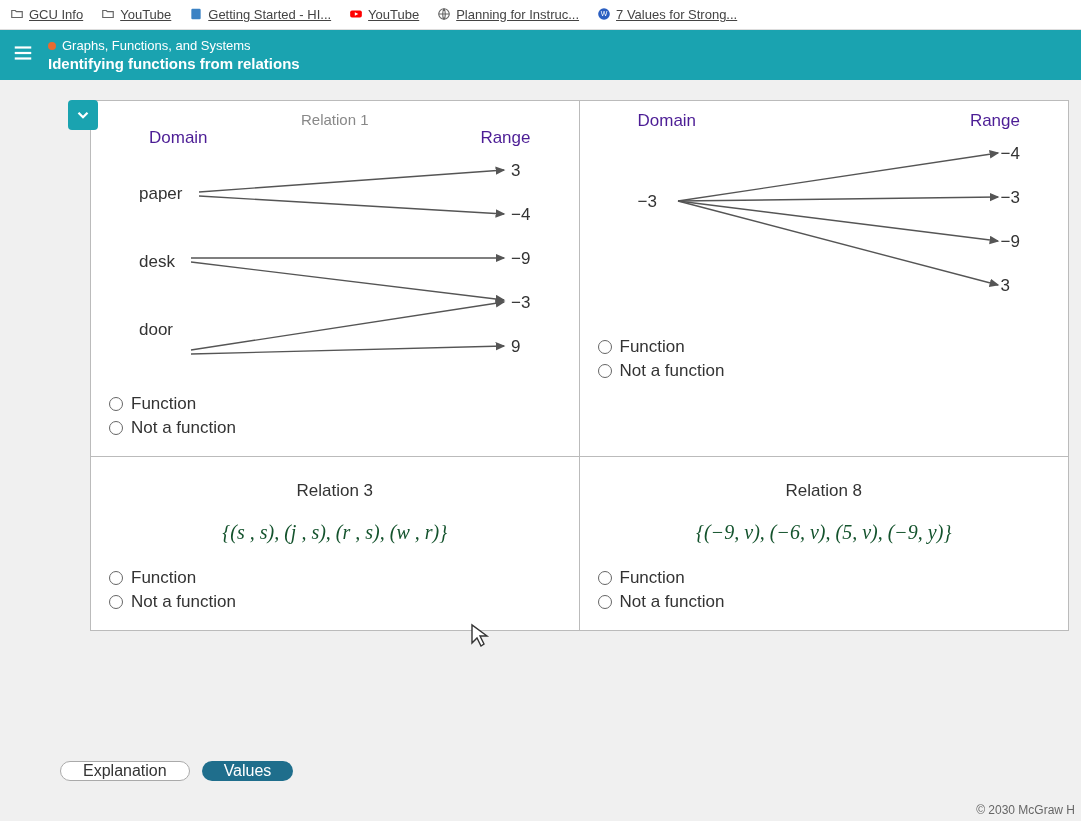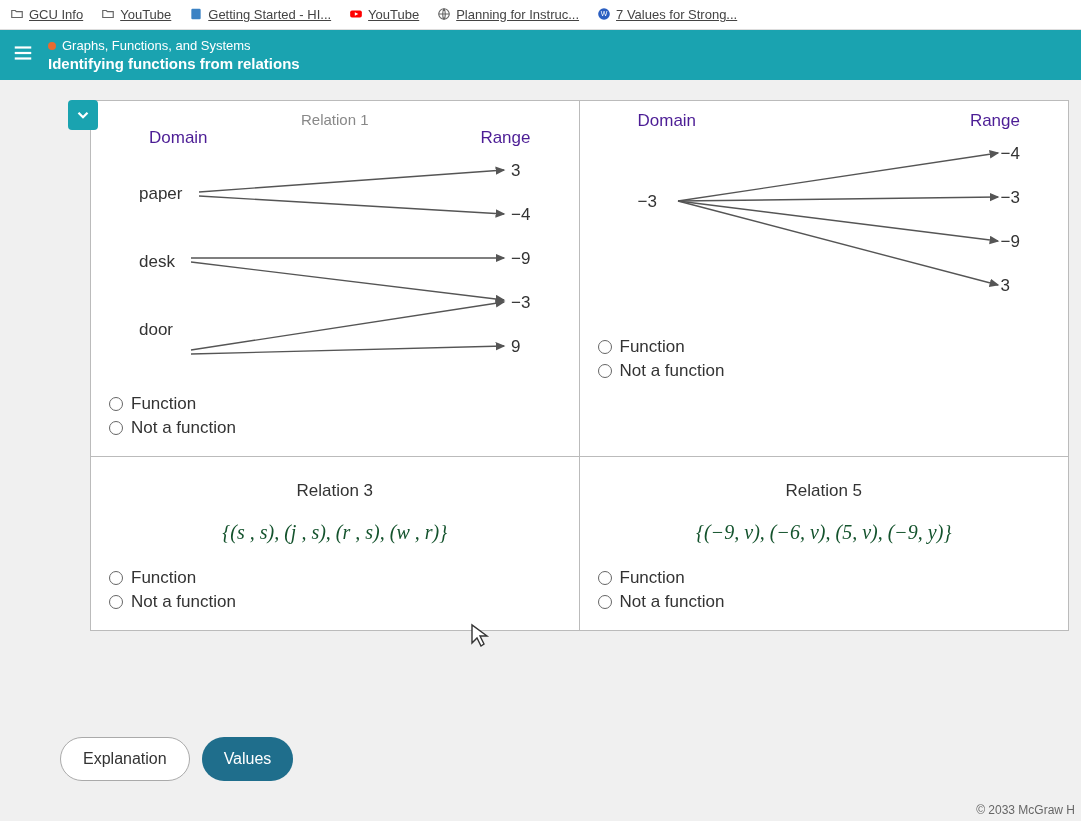--- a/index.html
+++ b/index.html
@@ -120,21 +120,21 @@
     text-align: center; font-size: 17px; color: #333; margin: 14px 0 20px 0;
   }
   .footer-btns {
     position: absolute;
     left: 60px;
     bottom: 40px;
     display: flex; gap: 12px;
   }
   .btn {
     border-radius: 22px;
-    padding: 12px 22px;
+    padding: 0 22px;
     font-size: 16px;
     cursor: pointer;
     border: 1px solid #aaa;
     background: #fff;
     color: #333;
   }
   .btn.primary {
     background: #1f6e8c;
     color: #fff;
     border: none;
@@ -312,21 +312,21 @@
           <span>Function</span>
         </div>
         <div class="opt-row">
           <span class="radio"></span>
           <span>Not a function</span>
         </div>
       </div>
     </div>
 
     <div class="cell">
-      <div class="rel-title-lower">Relation 5</div>
+      <div class="rel-title-lower">Relation 8</div>
       <div class="set-expr">{(−9, v), (−6, v), (5, v), (−9, y)}</div>
       <div class="options">
         <div class="opt-row">
           <span class="radio"></span>
           <span>Function</span>
         </div>
         <div class="opt-row">
           <span class="radio"></span>
           <span>Not a function</span>
         </div>
@@ -334,17 +334,17 @@
     </div>
 
   </div>
 </div>
 
 <div class="footer-btns">
   <button class="btn">Explanation</button>
   <button class="btn primary">Values</button>
 </div>
 
-<div class="copyright">© 2033 McGraw H</div>
+<div class="copyright">© 2030 McGraw H</div>
 
 <svg class="cursor" width="20" height="26" viewBox="0 0 20 26">
   <path d="M2 2 L2 20 L7 15 L11 23 L14 21 L10 13 L17 13 Z" fill="#fff" stroke="#333" stroke-width="1.4"></path>
 </svg>
 
 </body></html>

